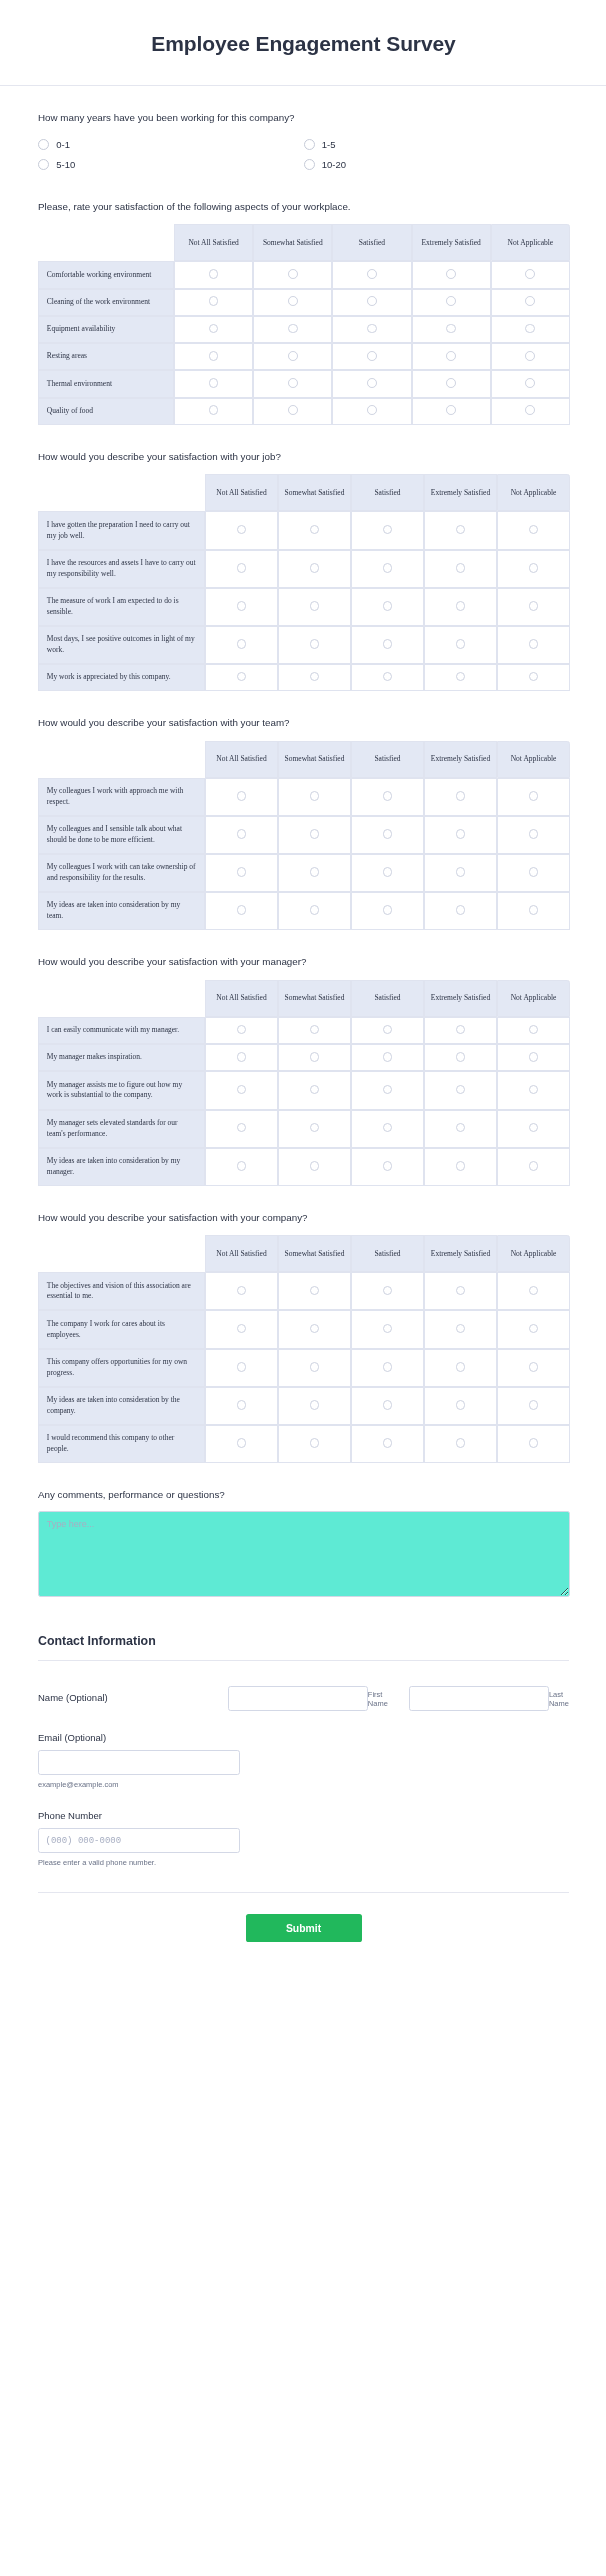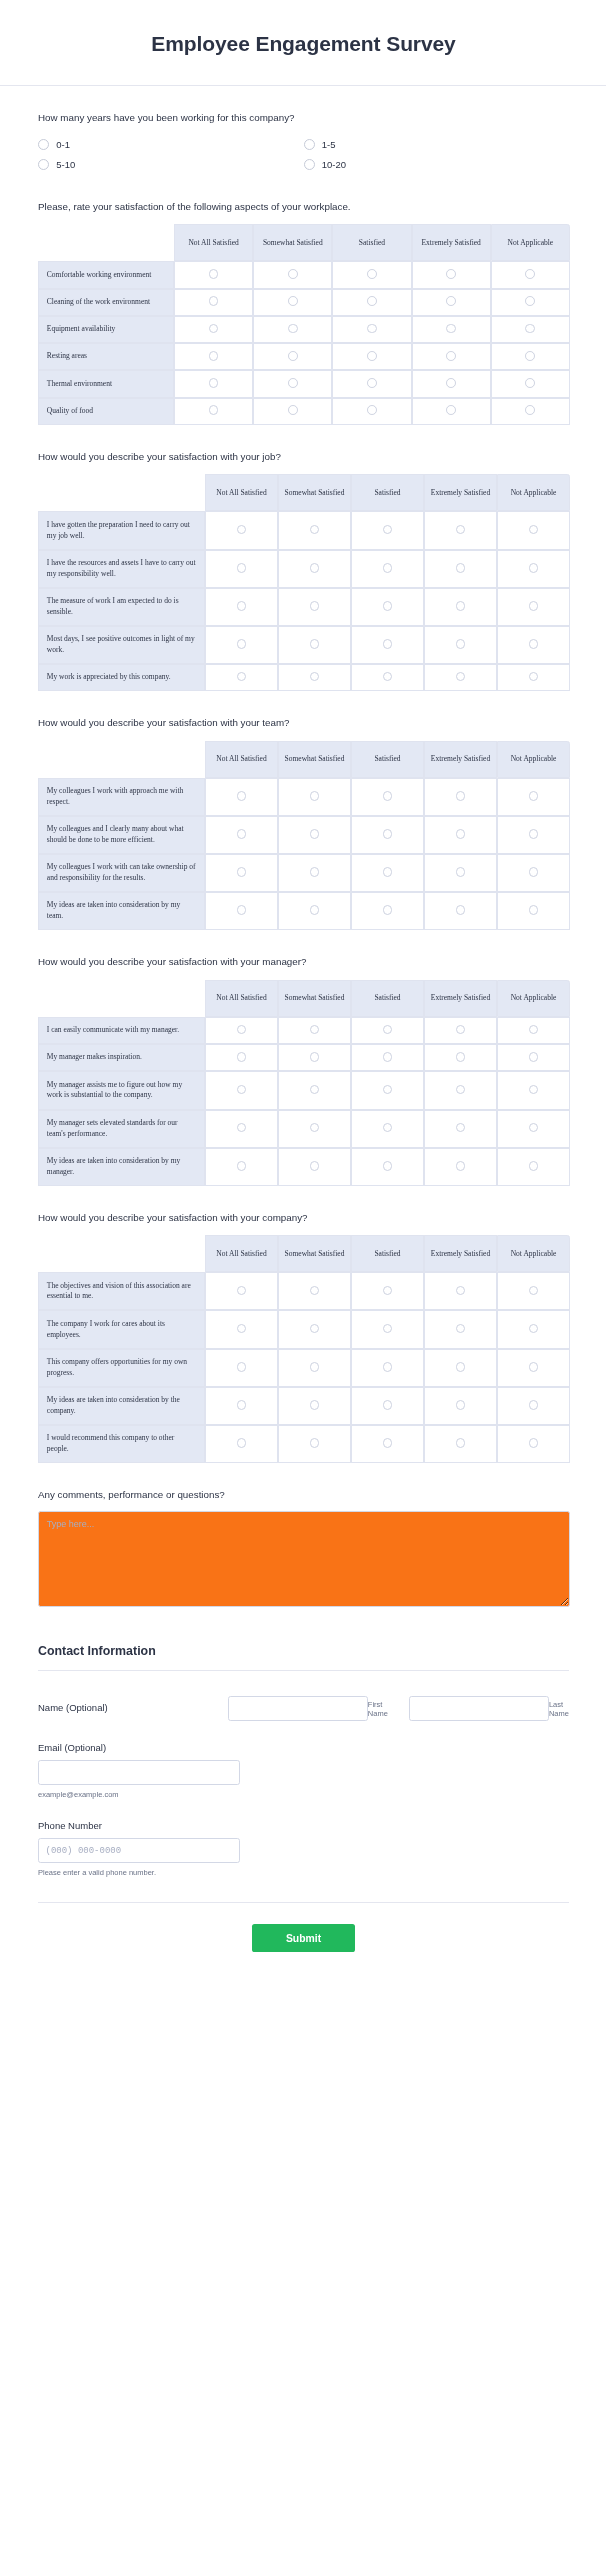--- a/index.html
+++ b/index.html
@@ -127,30 +127,30 @@
 
   
   .matrix.w-narrow col.c-label { width: 136px; }
   .matrix.w-wide   col.c-label { width: 167px; }
   .matrix col.c-opt { width: auto; }
 
   
   .ta-wrap { margin-top: 7.8px; }
   textarea.comments {
     width: 532px;
-    height: 96px;
+    height: 86px;
     border: 0.7px solid #d3d8e6;
     border-radius: 2.6px;
     padding: 7.2px 7.8px;
     font-family: "Liberation Sans", sans-serif;
     font-size: 9px;
     color: #2c3345;
     resize: vertical;
     outline: none;
-    background: #f97316;
+    background: #5eead4;
   }
   textarea.comments::placeholder { color: #a7aec2; }
 
   
   .section-head {
     padding-top: 35px;
   }
   .section-title {
     font-size: 12.4px;
     font-weight: bold;
@@ -223,21 +223,21 @@
   }
   button.submit-btn {
     background: #21b85c;
     color: #ffffff;
     border: none;
     border-radius: 2.6px;
     font-family: "Liberation Sans", sans-serif;
     font-size: 10.4px;
     font-weight: bold;
     padding: 8.5px 0;
-    width: 103px;
+    width: 116px;
     cursor: pointer;
   }
 </style>
 </head>
 <body>
 
 <div class="page">
 
   <div class="form-header">
     <h1 class="form-title">Employee Engagement Survey</h1>
@@ -436,21 +436,21 @@
             <tbody>
               <tr>
                 <td class="rowlabel">My colleagues I work with approach me with respect.</td>
                 <td class="cell"><span class="cell-radio"></span></td>
                 <td class="cell"><span class="cell-radio"></span></td>
                 <td class="cell"><span class="cell-radio"></span></td>
                 <td class="cell"><span class="cell-radio"></span></td>
                 <td class="cell"><span class="cell-radio"></span></td>
               </tr>
               <tr>
-                <td class="rowlabel">My colleagues and I clearly many about what should be done to be more efficient.</td>
+                <td class="rowlabel">My colleagues and I sensible talk about what should be done to be more efficient.</td>
                 <td class="cell"><span class="cell-radio"></span></td>
                 <td class="cell"><span class="cell-radio"></span></td>
                 <td class="cell"><span class="cell-radio"></span></td>
                 <td class="cell"><span class="cell-radio"></span></td>
                 <td class="cell"><span class="cell-radio"></span></td>
               </tr>
               <tr>
                 <td class="rowlabel">My colleagues I work with can take ownership of and responsibility for the results.</td>
                 <td class="cell"><span class="cell-radio"></span></td>
                 <td class="cell"><span class="cell-radio"></span></td>

